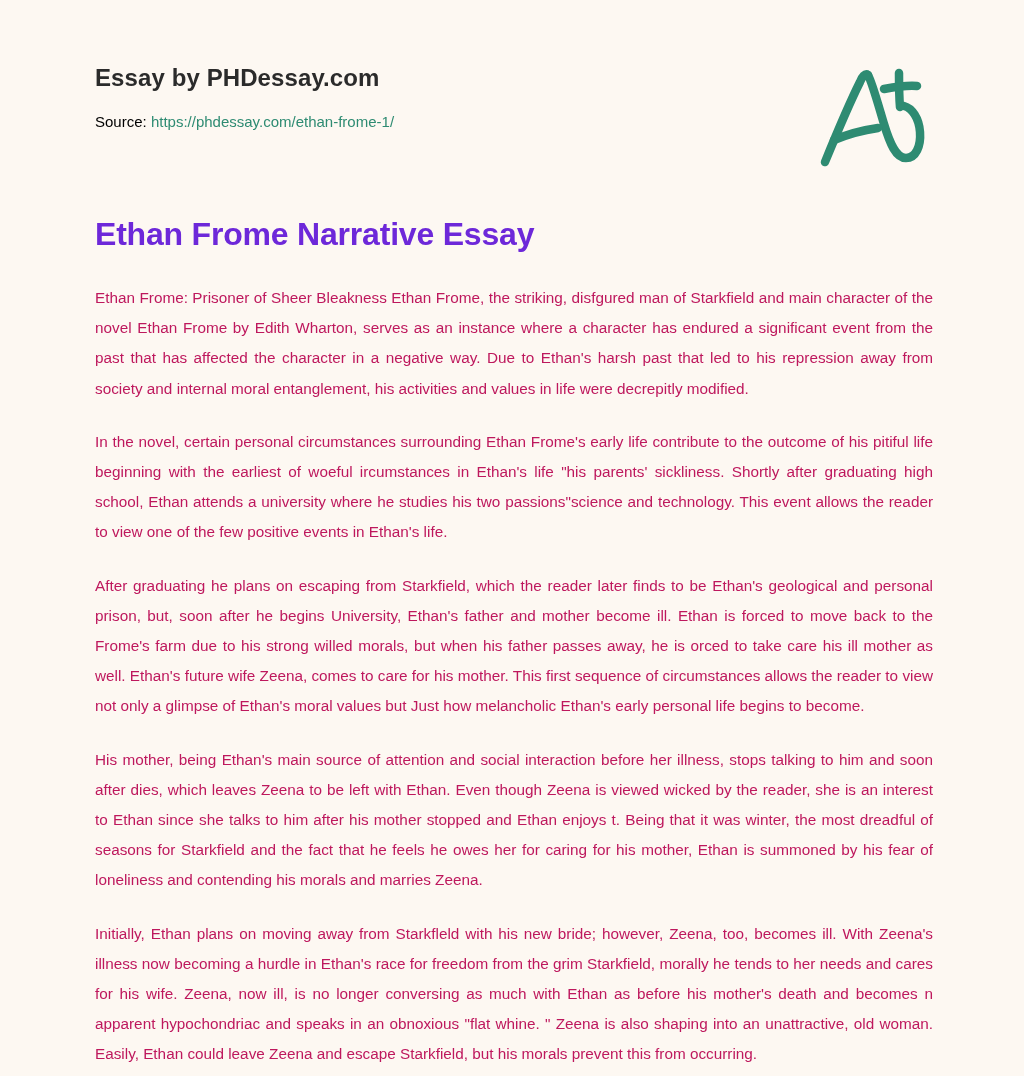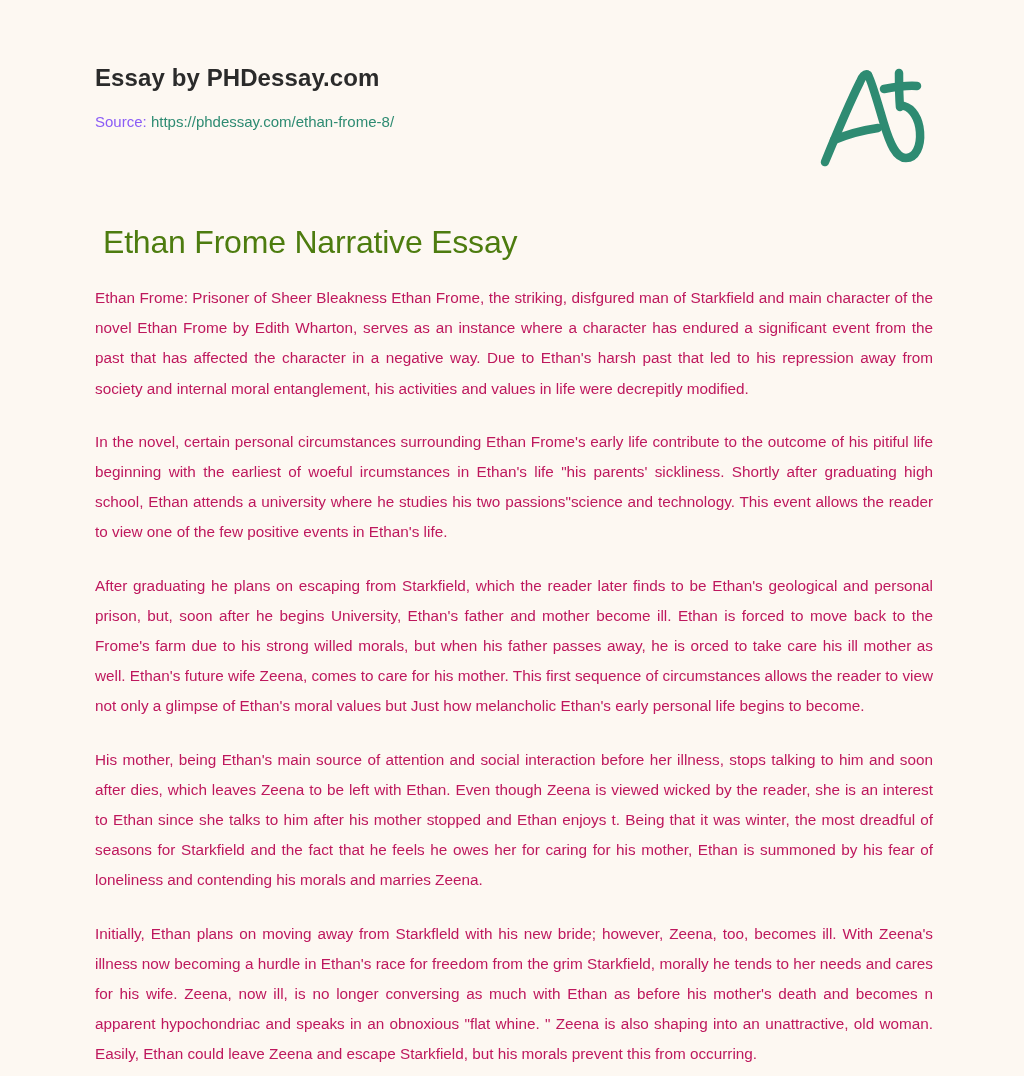--- a/index.html
+++ b/index.html
@@ -45,21 +45,21 @@
   .source-line {
     margin-top: 19px;
     font-size: 15px;
     line-height: 1.3;
     color: #8c8c8c;
     font-family: "Liberation Sans", sans-serif;
     white-space: nowrap;
   }
 
   .source-label {
-    color: #8b5cf6;
+    color: #000000;
   }
 
   .source-url {
     color: #2e8b72;
     text-decoration: none;
   }
 
   
   .logo {
     position: absolute;
@@ -73,24 +73,24 @@
     width: 118px;
     height: 112px;
   }
 
   
   .essay-title {
     position: absolute;
     left: 95px;
     top: 214px;
     width: 840px;
-    margin: 8px;
+    margin: 0;
     font-size: 32px;
-    font-weight: 400;
-    color: #4d7c0f;
+    font-weight: 700;
+    color: #6d28d9;
     letter-spacing: -0.2px;
     line-height: 1.25;
     font-family: "Liberation Sans", sans-serif;
   }
 
   .essay-body {
     position: absolute;
     left: 95px;
     top: 283px;
     width: 838px;
@@ -115,21 +115,21 @@
 </style>
 </head>
 <body>
 
 <div class="page">
 
   <div class="header">
     <div class="brand-title">Essay by PHDessay.com</div>
     <div class="source-line">
       <span class="source-label">Source:</span>
-      <a class="source-url" href="#">https://phdessay.com/ethan-frome-8/</a>
+      <a class="source-url" href="#">https://phdessay.com/ethan-frome-1/</a>
     </div>
   </div>
 
   <div class="logo">
     <svg viewBox="0 0 118 112" xmlns="http://www.w3.org/2000/svg">
       <g fill="none" stroke="#2e8b72" stroke-width="8.5" stroke-linecap="round" stroke-linejoin="round">
 
         <path d="M13 100 C 22 78, 38 40, 48 20 C 50 15, 53 11, 56 13"></path>
 
         <path d="M56 13 C 60 20, 66 42, 72 62 C 78 82, 84 96, 94 96

